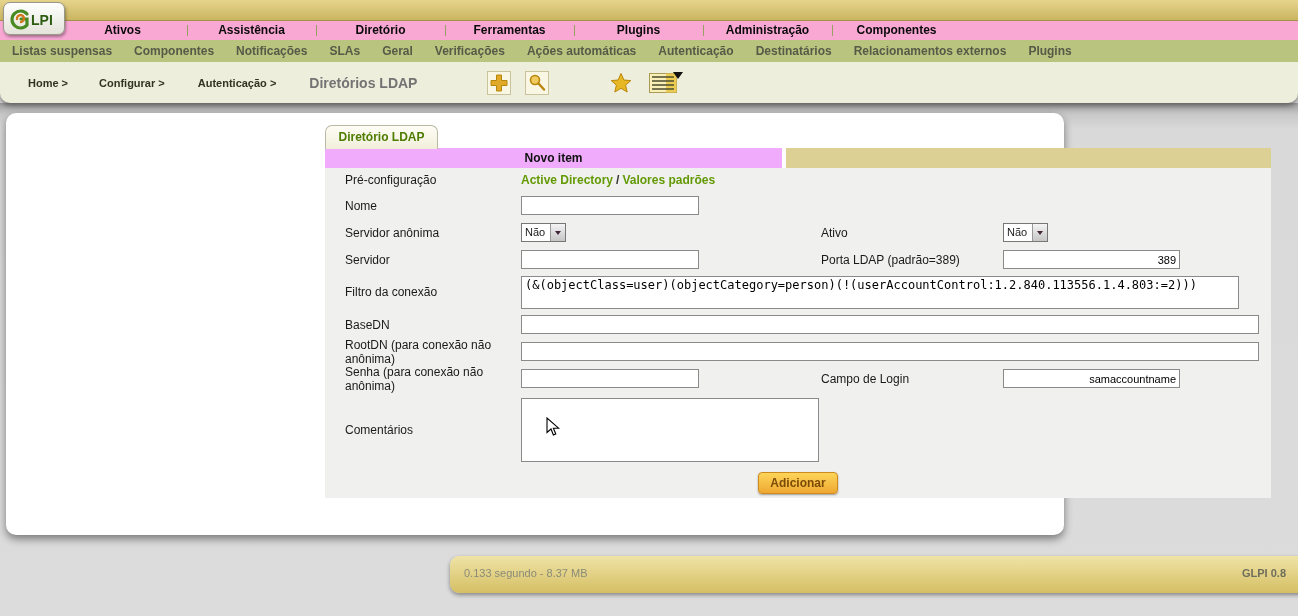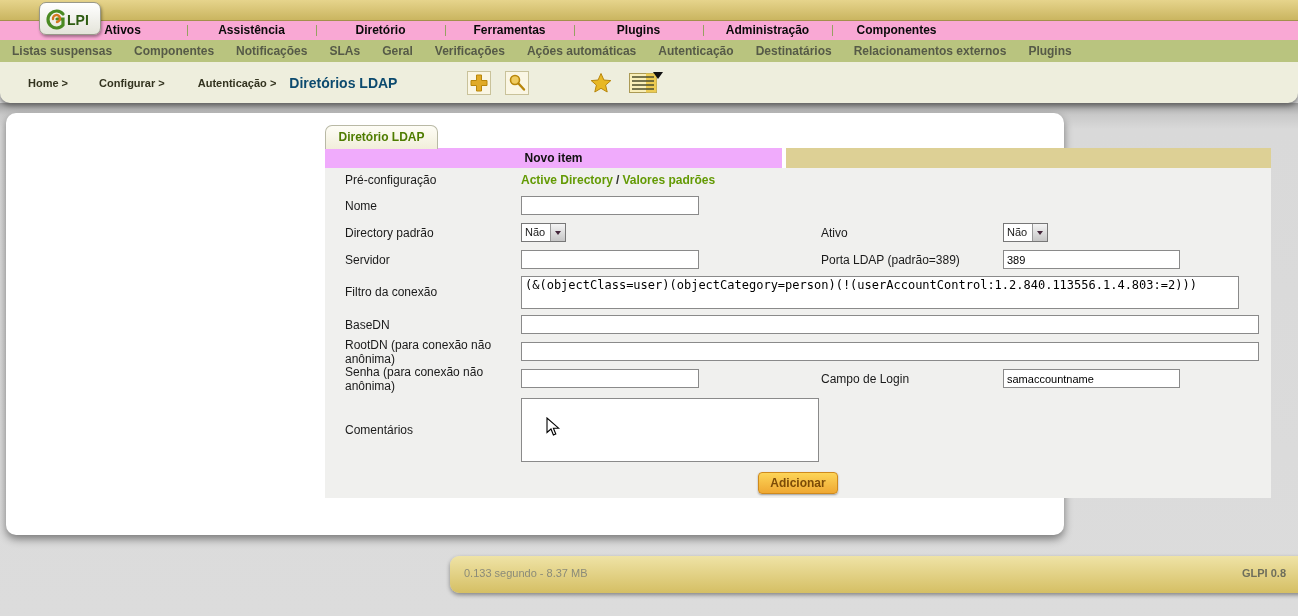--- a/index.html
+++ b/index.html
@@ -21,21 +21,20 @@
     position:absolute; top:4px; left:1237px; white-space:nowrap;
     font-size:11px; font-weight:bold; color:#3f3408;
   }
   .logo {
     position:absolute; top:2px; left:3px; width:62px; height:33px;
     background: linear-gradient(#ffffff, #e4e4da);
     border:1px solid #98988a; border-radius:7px;
     box-shadow: 1px 2px 3px rgba(0,0,0,0.35);
     display:flex; align-items:center; justify-content:center;
     z-index: 6;
-    margin-left: 36px;
   }
   .mainmenu {
     position:absolute; top:21px; left:0; width:1298px; height:19px;
     background:#f9a8d4; display:flex; padding-left:58px; z-index:3;
   }
   .mainmenu .mitem {
     width:129px; text-align:center; font-size:12px; font-weight:bold;
     color:#0a0a0a; line-height:19px; position:relative; cursor:pointer;
   }
   .mainmenu .mitem + .mitem::before {
@@ -56,21 +55,21 @@
     background:#eeeedd;
     border-radius:0 0 10px 10px;
     box-shadow:0 3px 5px rgba(50,50,50,0.55);
     display:flex; align-items:center;
     z-index:2;
   }
   .crumb { font-size:11px; font-weight:bold; color:#33331f; cursor:pointer; }
   .crumb.c1 { margin-left:28px; }
   .crumb.c2 { margin-left:31px; }
   .crumb.c3 { margin-left:33px; }
-  .crumb-title { margin-left:13px; font-size:14px; font-weight:bold; color:#0c4a6e; }
+  .crumb-title { margin-left:33px; font-size:14px; font-weight:bold; color:#737373; }
   .tool { display:inline-block; cursor:pointer; line-height:0; }
   .tool.t-add    { margin-left:70px; }
   .tool.t-search { margin-left:14px; }
   .tool.t-star   { margin-left:60px; }
   .tool.t-list   { margin-left:16px; }
   
   .pagebg {
     position:absolute; top:103px; left:0; width:1298px; height:513px;
     background: linear-gradient(#9f9f9f 0px, #c9c9c9 12px, #d9d9d9 26px, #dcdcdc 100%);
     z-index:0;
@@ -110,21 +109,21 @@
   .span3 { grid-column: span 3; }
   .span4 { grid-column: span 4; }
   .links { font-weight:bold; color:#639a04; }
   .links a { color:#639a04; text-decoration:none; cursor:pointer; }
   .links .sep { color:#333; font-weight:bold; margin:0 3px; }
   .inp {
     height:19px; border:1px solid #8a8a8a; background:#fff;
     font-family:"Liberation Sans",sans-serif; font-size:11px; padding:1px 3px;
   }
   .inp.w-std  { width:178px; }
-  .inp.w-std2 { width:177px; }
+  .inp.w-std2 { width:177px;text-align:right; }
   .inp.w-wide { width:738px; }
   .ta {
     border:1px solid #8a8a8a; background:#fff; resize:none;
     font-family:"Liberation Sans",sans-serif; font-size:11px; padding:1px 3px;
     display:block;
   }
   .ta.filter {
     width:718px; height:33px;
     font-family:"DejaVu Sans Mono", monospace; font-size:12px;
     white-space:pre; overflow:hidden;
@@ -264,21 +263,21 @@
       <div class="flabel">Pré-configuração</div>
       <div class="span3 links">
         <a>Active Directory</a><span class="sep">/</span><a>Valores padrões</a>
       </div>
 
       <div class="flabel">Nome</div>
       <div class="span3 vcell">
           <input class="inp w-std" value="" style="">
         </div>
 
-      <div class="flabel">Directory padrão</div>
+      <div class="flabel">Servidor anônima</div>
       <div class="vcell">
         <span class="sel">
           <span class="sel-text">Não</span>
           <span class="sel-btn">
               <span class="sel-arrow"></span>
             </span>
         </span>
       </div>
       <div class="flabel">Ativo</div>
       <div class="vcell">

